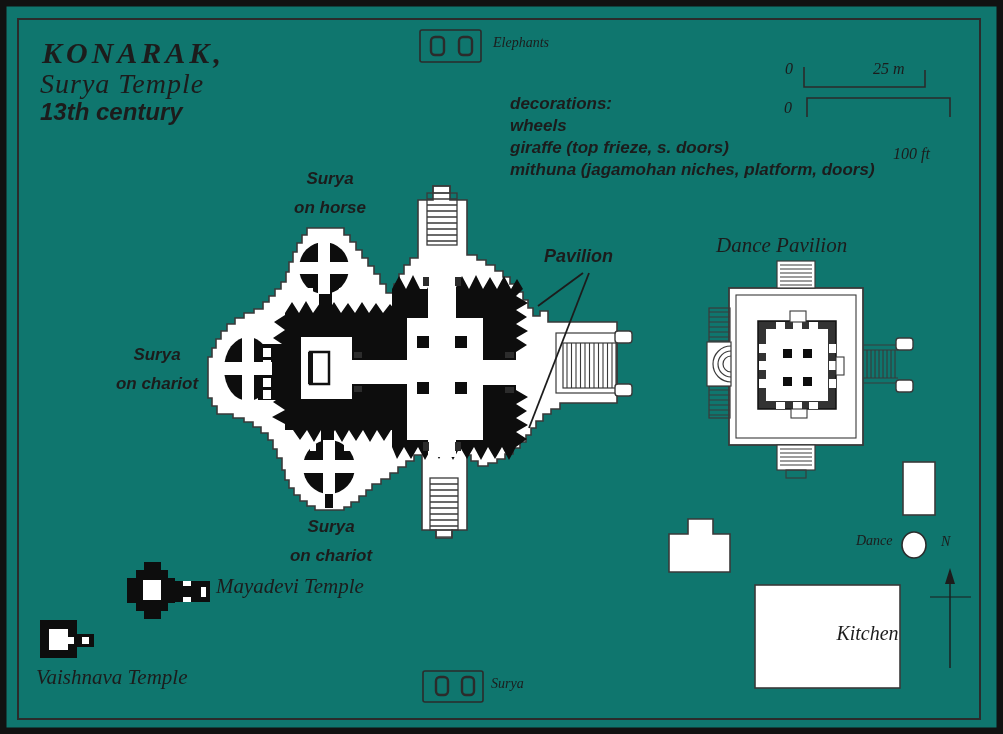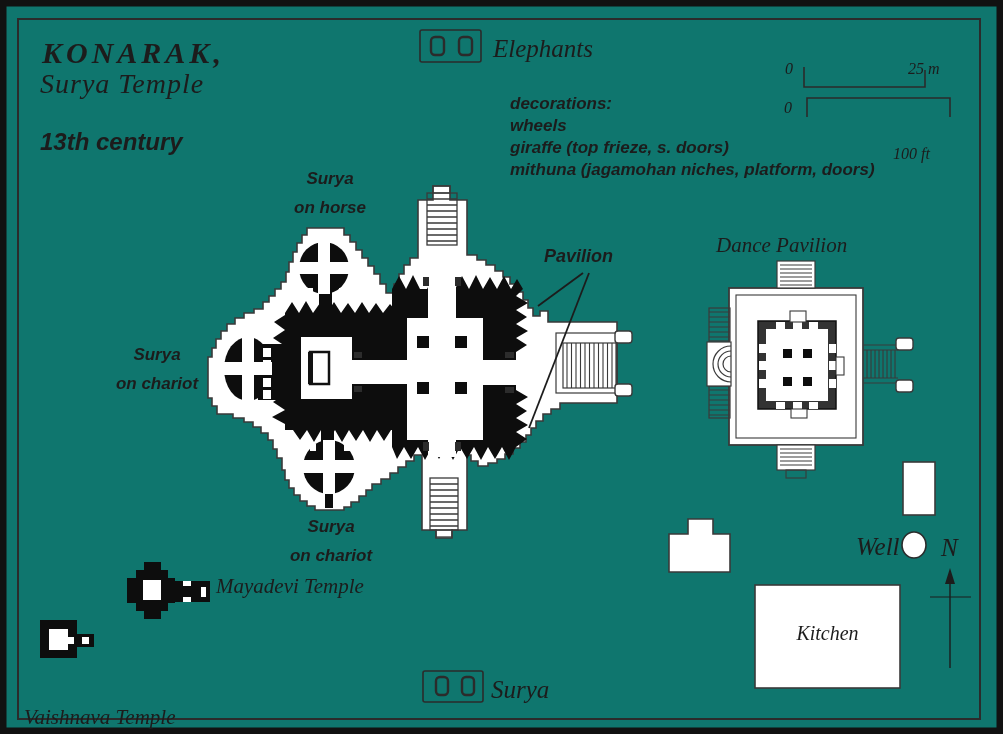--- a/index.html
+++ b/index.html
@@ -7,21 +7,21 @@
           font-family:"Liberation Serif", serif;color:#1c1c1c;font-style:italic;}
   svg{position:absolute;left:0;top:0;}
   .lbl{position:absolute;white-space:pre-line;line-height:1.15;}
   .serif{font-family:"Liberation Serif", serif;}
   .sans{font-family:"Liberation Sans", sans-serif;font-weight:700;}
   .ctr{text-align:center;}
   .t1{font-size:30px;font-weight:600;letter-spacing:4px;}
   .t2{font-size:28px;font-weight:500;letter-spacing:1px;}
   .t3{font-size:24px;}
   .map-serif{font-size:21px;}
-  .small-serif{font-size:25px;}
+  .small-serif{font-size:14px;}
   .scale-num{font-size:16px;}
   .blabel{font-size:17px;line-height:29px;}
   .deco{font-size:17px;line-height:22px;font-family:"Liberation Sans",sans-serif;font-weight:700;}
 </style>
 </head>
 <body>
 
 <div id="canvas">
 
   <svg width="1003" height="734" viewBox="0 0 1003 734">
@@ -237,43 +237,43 @@
       <rect x="40" y="620" width="37" height="38" fill="#0d0d0d"></rect>
       <rect x="49" y="629" width="19" height="21" fill="#fff"></rect>
       <rect x="77" y="634" width="17" height="13" fill="#0d0d0d"></rect>
       <rect x="82" y="637" width="7" height="7" fill="#fff"></rect>
       <rect x="68" y="637" width="6" height="7" fill="#fff"></rect>
     </g>
   </svg>
 
   <div class="lbl serif t1" style="left:42px;top:36px;">KONARAK,</div>
   <div class="lbl serif t2" style="left:40px;top:68px;">Surya Temple</div>
-  <div class="lbl sans t3" style="left:40px;top:128px;">13th century</div>
+  <div class="lbl sans t3" style="left:40px;top:98px;">13th century</div>
 
   <div class="lbl serif small-serif" style="left:493px;top:35px;">Elephants</div>
   <div class="lbl serif small-serif" style="left:491px;top:676px;">Surya</div>
 
   <div class="lbl serif scale-num" style="left:785px;top:60px;">0</div>
-  <div class="lbl serif scale-num" style="left:873px;top:60px;margin-left:35px;">25 m</div>
+  <div class="lbl serif scale-num" style="left:873px;top:60px;">25 m</div>
   <div class="lbl serif scale-num" style="left:784px;top:99px;">0</div>
   <div class="lbl serif scale-num" style="left:893px;top:100px;margin-top:45px;">100 ft</div>
 
   <div class="lbl deco" style="left:510px;top:93px;">decorations:</div>
   <div class="lbl deco" style="left:510px;top:115px;">wheels</div>
   <div class="lbl deco" style="left:510px;top:137px;">giraffe (top frieze, s. doors)</div>
   <div class="lbl deco" style="left:510px;top:159px;">mithuna (jagamohan niches, platform, doors)</div>
 
   <div class="lbl sans blabel ctr" style="left:270px;top:164px;width:120px;">Surya
 on horse</div>
   <div class="lbl sans blabel ctr" style="left:97px;top:340px;width:120px;">Surya
 on chariot</div>
   <div class="lbl sans blabel ctr" style="left:271px;top:512px;width:120px;">Surya
 on chariot</div>
   <div class="lbl sans" style="left:544px;top:246px;font-size:18px;">Pavilion</div>
 
   <div class="lbl serif map-serif" style="left:216px;top:574px;">Mayadevi Temple</div>
   <div class="lbl serif map-serif" style="left:716px;top:233px;">Dance Pavilion</div>
-  <div class="lbl serif map-serif" style="left:24px;top:665px;margin-top:40px;">Vaishnava Temple</div>
-  <div class="lbl serif" style="left:755px;top:622px;width:145px;font-size:20px;text-align:center;">Kitchen</div>
-  <div class="lbl serif small-serif" style="left:856px;top:533px;">Well</div>
+  <div class="lbl serif map-serif" style="left:36px;top:665px;">Vaishnava Temple</div>
+  <div class="lbl serif" style="left:755px;top:622px;width:145px;font-size:20px;text-align:center;padding-left:40px;">Kitchen</div>
+  <div class="lbl serif small-serif" style="left:856px;top:533px;">Dance</div>
   <div class="lbl serif small-serif" style="left:941px;top:534px;">N</div>
 
 </div>
 
 </body></html>

